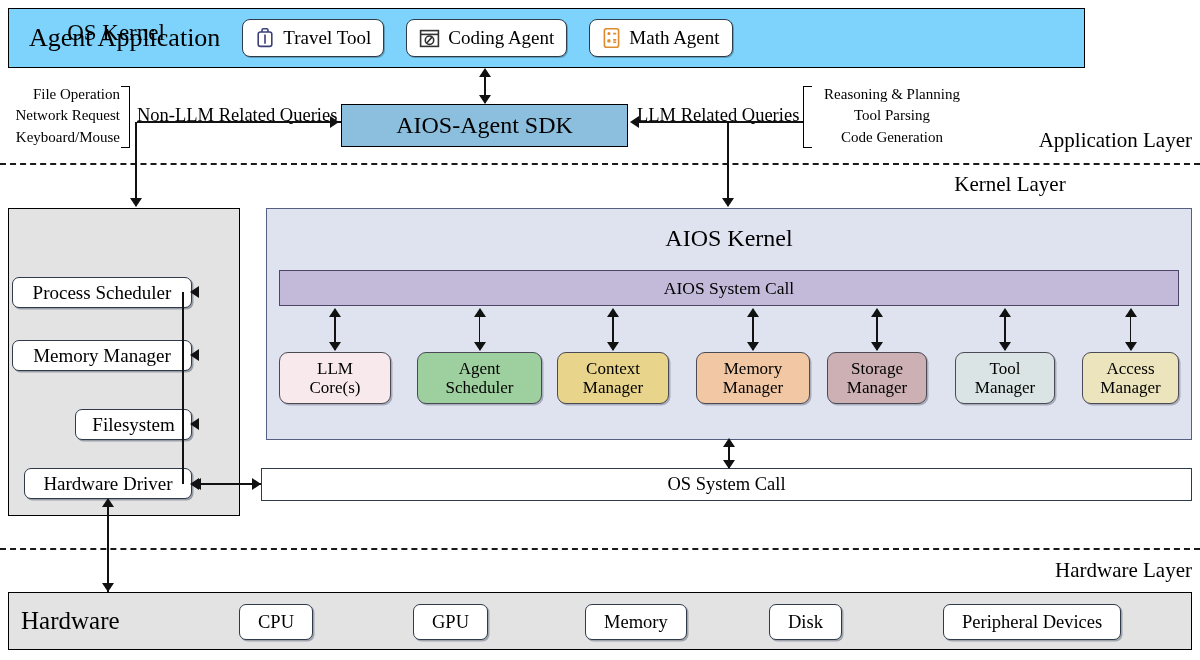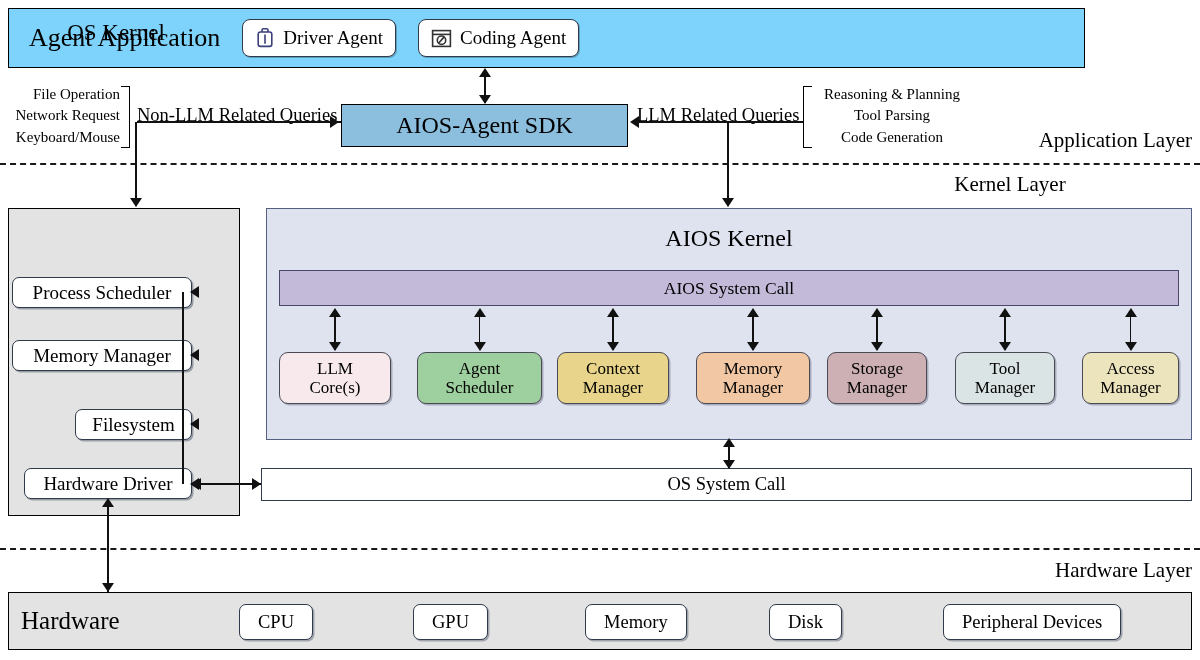--- a/index.html
+++ b/index.html
@@ -92,32 +92,43 @@
   <div id="app-title">Agent Application</div>
   <div id="agent-chips" style="display:flex;align-items:center;">
       <div class="agent-chip">
         <span>
           <svg width="20" height="22" viewBox="0 0 20 22">
             <path stroke="#3b3f7a" fill="none" stroke-width="1.6" d="M7 5V3.2a1.4 1.4 0 0 1 1.4-1.4h3.2A1.4 1.4 0 0 1 13 3.2V5"></path>
             <rect stroke="#3b3f7a" fill="none" stroke-width="1.6" x="3.2" y="5" width="13.6" height="14.4" rx="2.2"></rect>
             <path stroke="#3b3f7a" fill="none" stroke-width="1.6" d="M10 7.6v9.2"></path>
           </svg>
         </span>
-        <span>Driver Agent</span>
+        <span>Travel Tool</span>
       </div>
       <div class="agent-chip">
         <span>
           <svg width="21" height="21" viewBox="0 0 21 21">
             <rect stroke="#333333" fill="none" stroke-width="1.6" x="1.6" y="2.6" width="17.8" height="15.8"></rect>
             <path stroke="#333333" fill="none" stroke-width="1.6" d="M1.6 6.4h17.8"></path>
             <path stroke="#333333" fill="none" stroke-width="1.6" d="M7.6 15.2 13.4 8.6"></path>
             <circle stroke="#333333" fill="none" stroke-width="1.6" cx="10.5" cy="12.2" r="4.2"></circle>
           </svg>
         </span>
         <span>Coding Agent</span>
+      </div>
+      <div class="agent-chip">
+        <span>
+          <svg width="19" height="22" viewBox="0 0 19 22">
+            <rect stroke="#e08a2e" fill="none" stroke-width="1.6" x="2.4" y="1.8" width="14.2" height="18.4" rx="2"></rect>
+            <path stroke="#e08a2e" fill="none" stroke-width="1.6" d="M5.4 6.6h3M6.9 5.1v3M11.2 6.6h3"></path>
+            <path stroke="#e08a2e" fill="none" stroke-width="1.6" d="M5.6 12.6l2.6 2.6M8.2 12.6l-2.6 2.6"></path>
+            <path stroke="#e08a2e" fill="none" stroke-width="1.6" d="M11.2 12.9h3M11.2 15.3h3"></path>
+          </svg>
+        </span>
+        <span>Math Agent</span>
       </div>
     </div>
 </div>
 
 <div class="abs qlist" id="left-qlist">
   <div>File Operation</div>
   <div>Network Request</div>
   <div>Keyboard/Mouse</div>
 </div>
 <div class="abs brk-r" id="lbrk"></div>

